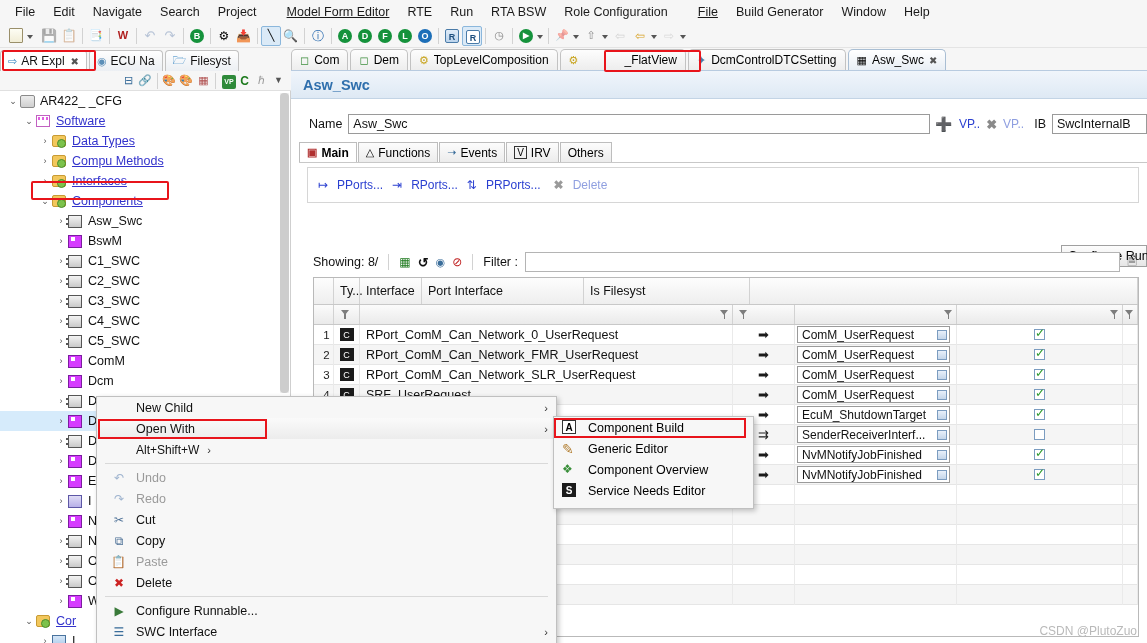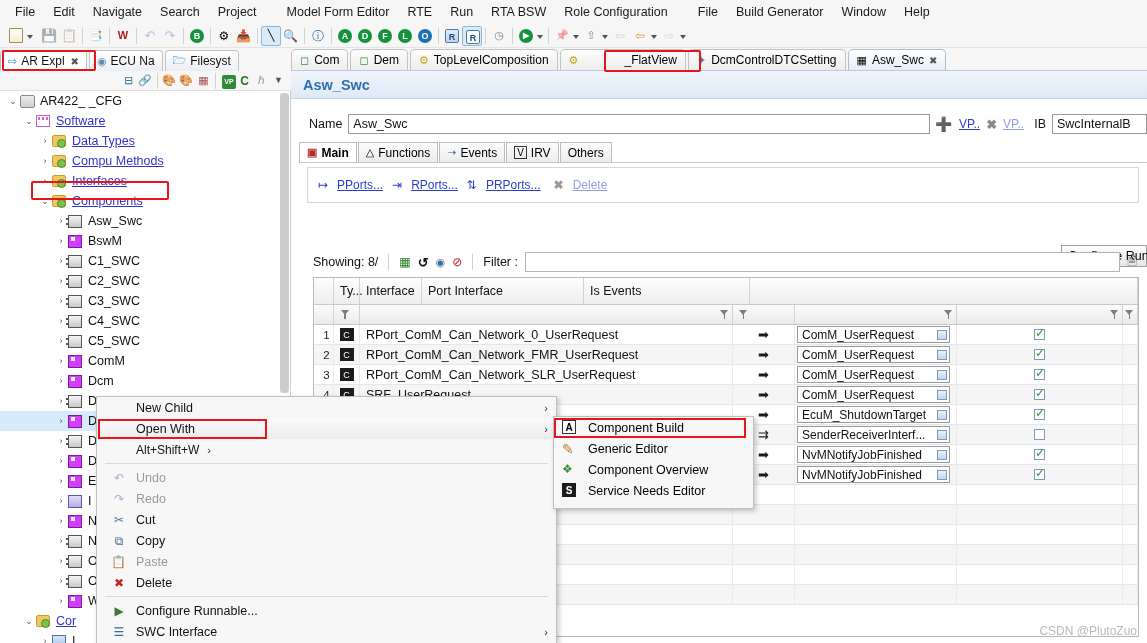--- a/index.html
+++ b/index.html
@@ -18,21 +18,21 @@
   .menubar {
     position: absolute; left: 0; top: 0; width: 1147px; height: 24px;
     background: #f6f6f6;
     display: flex; align-items: center;
     padding-left: 6px;
   }
   .menubar .mi {
     font-size: 12.5px; color: #1a1a1a; padding: 2px 9px; white-space: nowrap;
     cursor: default;
   }
-  .menubar .mi.gap { margin-left: 12px; }
+  .menubar .mi.gap { margin-left: 12px; text-decoration: underline; }
 
   
   .toolbar {
     position: absolute; left: 0; top: 24px; width: 1147px; height: 24px;
     background: #f6f6f6; display: flex; align-items: center; padding-left: 2px;
     border-bottom: 1px solid #e4e4e4;
   }
   .tb { width: 20px; height: 20px; position: relative; display:inline-block; flex:0 0 auto;}
   .tbsep { width: 1px; height: 16px; background: #d2d2d2; margin: 0 3px; flex:0 0 auto;}
   .tbspace { width: 4px; flex: 0 0 auto; }
@@ -156,21 +156,21 @@
 
   .namerow {
     position:absolute; left:0; top:58px; width:856px; height:34px;
     display:flex; align-items:center; padding-left:18px; gap:6px;
   }
   .lbl { font-size:12.5px; color:#111; }
   .txtin {
     height:20px; background:#fff; border:1px solid #9a9a9a;
     font-size:12.5px; padding:0 4px; line-height:18px; color:#111;
   }
-  .lnk { color:#2a3fd0; text-decoration:underline; font-size:12px; }
+  .lnk { color:#2a3fd0; font-size:12px; }
   .lnk.dim { color:#8f9fe0; }
   .plus { color:#3f9b35; font-weight:bold; font-size:14px; }
   .xmark { color:#8a8a8a; font-weight:bold; font-size:13px; }
 
   .subtabs {
     position:absolute; left:8px; top:92px; width:848px; height:22px;
     display:flex; align-items:flex-end; border-bottom:1px solid #c8c8c8;
   }
   .stab {
     height:20px; display:flex; align-items:center; gap:4px; padding:0 7px;
@@ -756,21 +756,21 @@
       <input class="filterinput" value="" style="">
       <span style="font-size:12px;color:#555;">🗎</span>
     </div>
 
     <div class="table">
       <div class="thead">
         <div class="th" style="width:20px;"></div>
         <div class="th" style="width:26px;">Ty...</div>
         <div class="th" style="width:62px;">Interface</div>
         <div class="th" style="width:162px;">Port Interface</div>
-        <div class="th" style="width:166px;">Is Events</div>
+        <div class="th" style="width:166px;">Is Filesyst</div>
         <div class="th" style="flex:1;"></div>
       </div>
       <div class="tfilter">
         <div class="tf" style="width:20px;"></div>
         <div class="tf" style="width:26px;justify-content:center;">
             <span class="funnel"></span>
           </div>
         <div class="tf" style="width:373px;">
             <span class="funnel"></span>
           </div>

